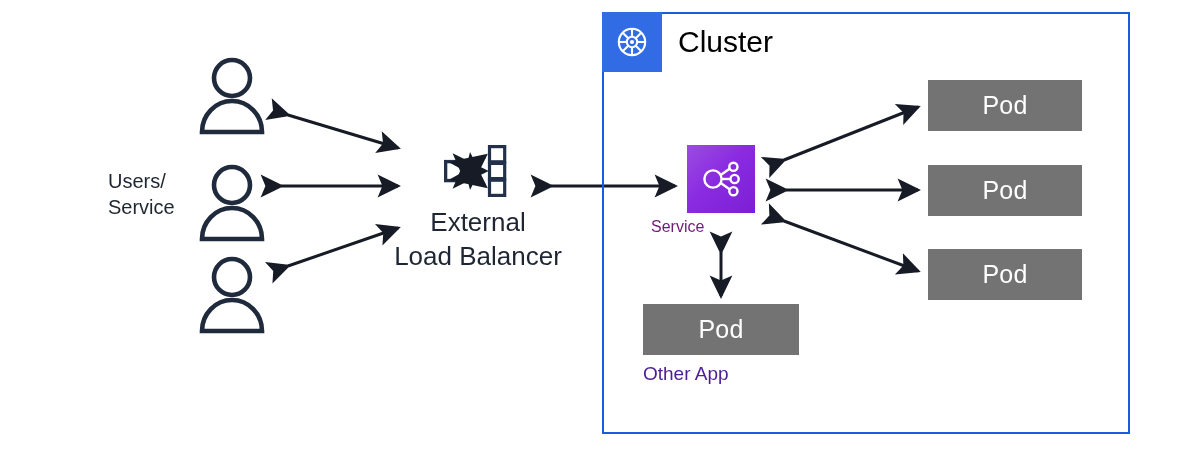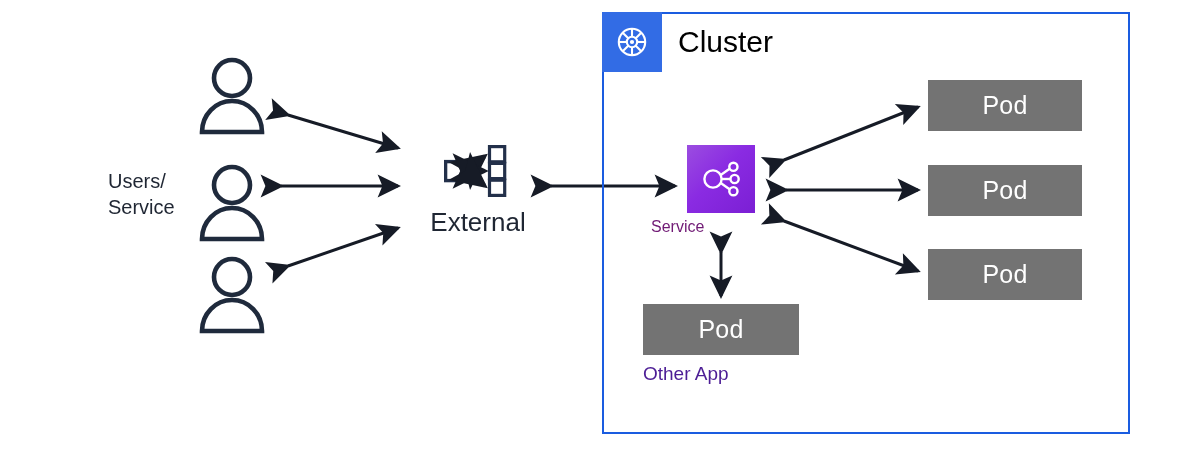--- a/index.html
+++ b/index.html
@@ -237,20 +237,21 @@
 
       <g stroke="#23304A" stroke-width="4.2" fill="none" marker-end="url(#ahs)">
         <line x1="25.5" y1="23" x2="40.5" y2="11.4"></line>
         <line x1="25.5" y1="26" x2="40.5" y2="26"></line>
         <line x1="25.5" y1="29" x2="40.5" y2="40.6"></line>
       </g>
     </svg>
   </div>
   <div class="lb-label">
     <span>External</span><br>
+    <span>Load Balancer</span>
   </div>
 
   <div class="user-icon user-1">
     <svg width="70" height="80" viewBox="0 0 70 80" aria-hidden="true">
       <g fill="none" stroke="#1F2A3C" stroke-width="4.6">
         <circle cx="35" cy="22" r="18"></circle>
         <path d="M5,76 a30,31 0 0 1 60,0 Z"></path>
       </g>
     </svg>
   </div>

